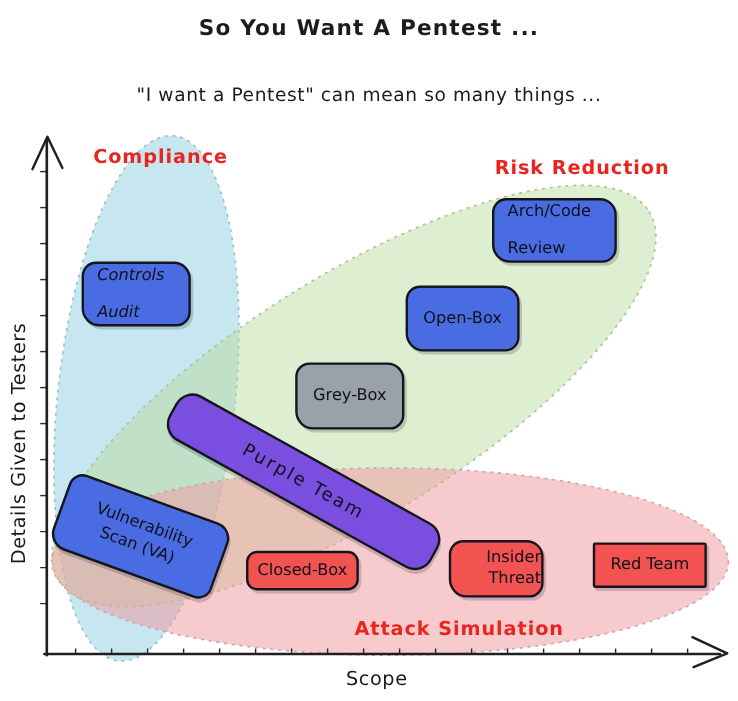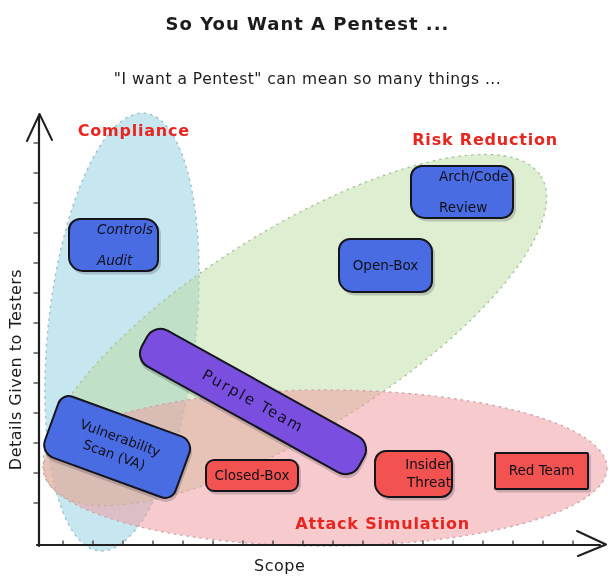--- a/index.html
+++ b/index.html
@@ -24,36 +24,36 @@
   .rl-risk{left:406px;top:130px;width:152px;}
   .rl-attack{left:288px;top:514px;width:182px;}
   .box{
     position:absolute;border:2.5px solid #15151d;box-sizing:border-box;
     border-radius:12px 14px 12px 15px;color:#10101a;
     font-size:13.5px;line-height:1.32;font-weight:500;
     display:flex;flex-direction:column;justify-content:center;
     box-shadow:2px 2.5px 0 0 rgba(10,10,40,0.18);
   }
   .box .bl{display:block;}
-  .b-left{align-items:flex-start;padding-left:27px;gap:13px;}
+  .b-left{align-items:flex-start;padding-left:11px;gap:13px;}
   .b-center{align-items:center;text-align:center;}
   .b-controls{left:68px;top:218px;width:91px;height:54px;}
   .b-arch{left:410px;top:165px;width:104px;height:54px;}
   .b-open{left:338px;top:238px;width:95px;height:55px;}
   .b-grey{left:246px;top:302px;width:91px;height:56px;}
   .b-purple{
     left:128px;top:380px;width:250px;height:43px;border-radius:16px;
     transform:rotate(29deg);font-size:15px;letter-spacing:2px;
   }
   .b-vuln{left:46px;top:414px;width:142px;height:66px;transform:rotate(20deg);}
   .b-closed{left:205px;top:459px;width:94px;height:33px;border-radius:9px;}
   .b-insider{left:374px;top:450px;width:79px;height:48px;align-items:flex-end;}
   .b-redteam{left:494px;top:452px;width:95px;height:38px;border-radius:2px;}
   .axis-label-x{
-    position:absolute;left:254px;top:556px;width:120px;text-align:left;
+    position:absolute;left:254px;top:556px;width:120px;text-align:center;
     font-size:16px;letter-spacing:0.5px;font-weight:500;
   }
   .axis-label-y{
     position:absolute;left:-135px;top:360px;width:300px;text-align:center;
     transform:rotate(-90deg);font-size:16px;letter-spacing:0.5px;font-weight:500;
   }
 </style>
 </head>
 <body>
 
@@ -118,20 +118,23 @@
 
   <div class="box b-left b-arch" style="background-color: rgb(74, 108, 226);">
     <span class="bl">Arch/Code</span>
     <span class="bl">Review</span>
   </div>
 
   <div class="box b-center b-open" style="background-color: rgb(74, 108, 226);">
     <span class="bl">Open-Box</span>
   </div>
 
+  <div class="box b-center b-grey" style="background-color: rgb(153, 161, 171);">
+    <span class="bl">Grey-Box</span>
+  </div>
 
   <div class="box b-center b-purple" style="background-color: rgb(122, 79, 224);">
     <span class="bl">Purple Team</span>
   </div>
 
   <div class="box b-center b-vuln" style="background-color: rgb(74, 108, 226);">
     <span class="bl">Vulnerability</span>
     <span class="bl">Scan (VA)</span>
   </div>
 

